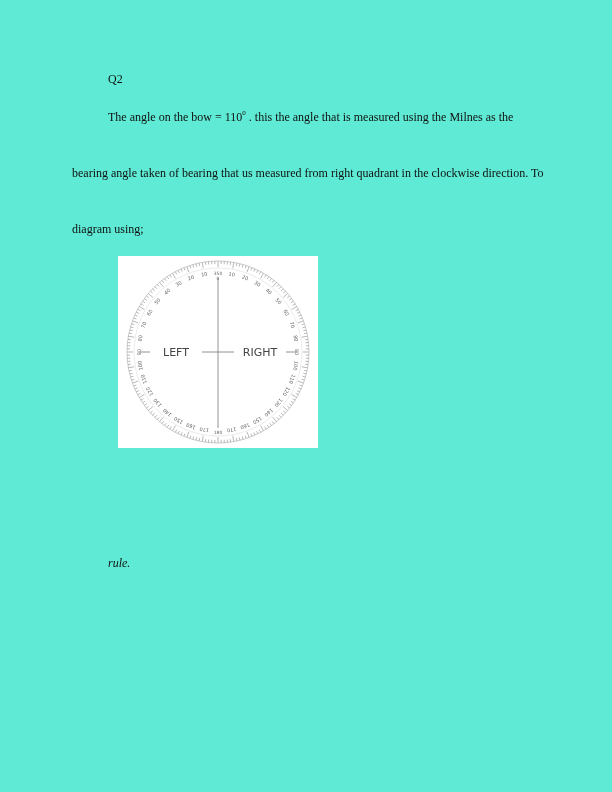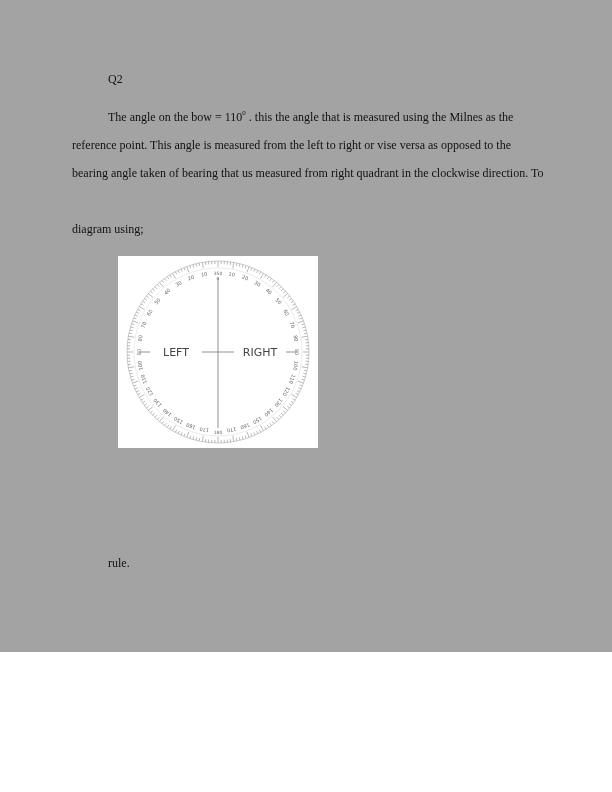--- a/index.html
+++ b/index.html
@@ -1,33 +1,32 @@
 <!DOCTYPE html>
 <html><head>
 <meta charset="utf-8">
 <style>
   html, body { margin: 0; padding: 0; background: #ffffff; }
   body { width: 612px; height: 792px; position: relative; overflow: hidden;
          font-family: "Liberation Serif", serif; color: #111; font-size: 12px; }
-  .page { position: absolute; left: 0; top: 0; width: 612px; height: 652px; background: #a3a3a3; }
+  .page { position: absolute; left: 0; top: 0; width: 612px; height: 792px; background: #5eead4; }
   .line { position: absolute; left: 72px; white-space: nowrap; line-height: 14px; }
   .indent { left: 108px; }
   sup { font-size: 7px; vertical-align: 6px; line-height: 0; }
   .caption { position: absolute; left: 0; width: 612px; text-align: center; font-style: italic; top: 466px; line-height: 14px; }
   .figure { position: absolute; left: 118px; top: 256px; width: 200px; height: 192px; }
 </style>
 </head>
 <body>
 
 <div class="page">
 
   <div class="line indent" style="top:72px;">Q2</div>
 
   <div class="line indent" style="top:110px;font-family:Liberation Serif, serif;"><span>The angle on the bow = 110</span><sup>0</sup><span> . this the angle that is measured using the Milnes as the</span></div>
-  <div class="line" style="top:138px;">reference point.  This angle is measured from the left to right or vise versa as opposed to the</div>
   <div class="line" style="top:166px;">bearing angle taken of bearing that us measured from right quadrant in the clockwise direction.  To</div>
   <div class="line" style="top:222px;">diagram using;</div>
 
   <div class="figure">
     <svg width="200" height="192" viewBox="0 0 200 192" xmlns="http://www.w3.org/2000/svg">
       <rect x="0" y="0" width="200" height="192" fill="#ffffff"></rect>
       <g id="ticks" stroke="#888" stroke-width="0.6">
           <line x1="100" y1="5" x2="100" y2="11"></line>
           <line x1="103.1758541999276" y1="5.055434741262289" x2="103.07115570982009" y2="8.05360722231957"></line>
           <line x1="106.34783911071541" y1="5.2216714263559965" x2="106.13856968948303" y2="8.214363577135472"></line>
@@ -253,15 +252,15 @@
         </g>
       <text x="58" y="100" font-family="DejaVu Sans, sans-serif" font-size="11" fill="#444" text-anchor="middle">LEFT</text>
       <text x="142" y="100" font-family="DejaVu Sans, sans-serif" font-size="11" fill="#444" text-anchor="middle">RIGHT</text>
       <text x="100" y="19" font-family="DejaVu Sans, sans-serif" font-size="4.5" fill="#666" text-anchor="middle">350</text>
       <text x="100" y="24" font-family="DejaVu Sans, sans-serif" font-size="4.5" fill="#666" text-anchor="middle">0</text>
       <text x="100" y="178" font-family="DejaVu Sans, sans-serif" font-size="4.5" fill="#666" text-anchor="middle">180</text>
     </svg>
   </div>
 
 
-  <div class="line indent" style="top:556px;">rule.</div>
+  <div class="line indent" style="top:556px;font-style:italic;">rule.</div>
 
 </div>
 
 </body></html>

